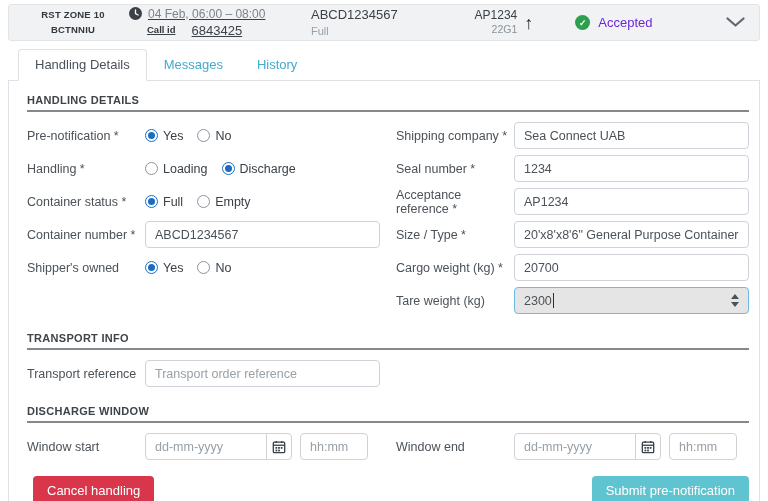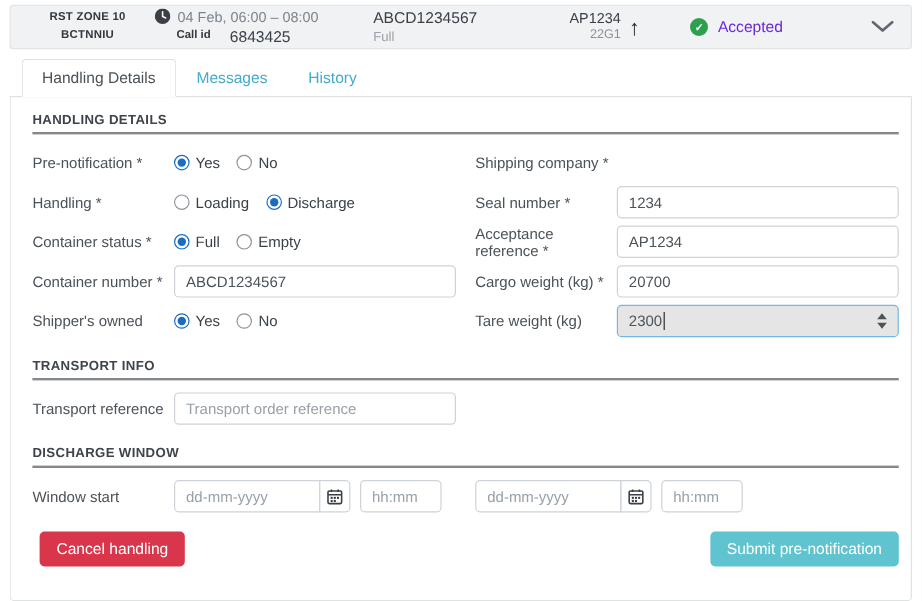--- a/index.html
+++ b/index.html
@@ -7,21 +7,21 @@
   .page { width: 768px; height: 501px; padding: 4px 8px 0 8px; }
 
   
   .topbar {
     height: 37px; background: #f1f2f4; border: 1px solid #e2e4e7; border-radius: 3px;
     display: flex; align-items: center; padding: 0 14px; margin-bottom: 8px;
   }
   .tb-col1 { width: 100px; text-align: center; }
   .tb-strong { font-size: 9.5px; font-weight: bold; color: #32383e; line-height: 1.5; letter-spacing: .2px; }
   .tb-col2 { width: 168px; margin-left: 6px; }
-  .tb-line { display: flex; align-items: center; gap: 6px; line-height: 1.35; }
+  .tb-line { display: flex; align-items: center; gap: 6px; line-height: 1.35; text-decoration: underline; }
   .tb-sched { font-size: 12px; color: #7b838b; }
   .tb-callid-label { font-size: 9.5px; font-weight: bold; color: #32383e; margin-left: 18px; }
   .tb-callid-val { font-size: 13px; color: #3a4148; margin-left: 10px; }
   .tb-col3 { margin-left: 14px; width: 150px; }
   .tb-cont { font-size: 13px; color: #3a4148; line-height: 1.3; }
   .tb-sub { font-size: 11px; color: #9aa1a8; line-height: 1.3; }
   .tb-col4 { margin-left: auto; text-align: right; }
   .tb-ref { font-size: 12px; color: #3a4148; line-height: 1.25; }
   .tb-iso { font-size: 10.5px; color: #8b9299; line-height: 1.25; }
   .tb-arrow { font-size: 18px; font-weight: bold; color: #23282d; margin-left: 7px; line-height: 1; }
@@ -228,36 +228,45 @@
               </span>
             </div>
               </div>
           </div>
 
         </div>
         <div class="fcol">
 
           <div class="frow">
             <div class="flabel">Shipping company *</div>
+            <div class="fctrl">
+              <input class="tinput" value="Sea Connect UAB" style="">
+            </div>
           </div>
 
           <div class="frow">
             <div class="flabel">Seal number *</div>
             <div class="fctrl">
               <input class="tinput" value="1234" style="">
             </div>
           </div>
 
           <div class="frow">
             <div class="flabel">Acceptance reference *</div>
             <div class="fctrl">
               <input class="tinput" value="AP1234" style="">
             </div>
           </div>
 
+          <div class="frow">
+            <div class="flabel">Size / Type *</div>
+            <div class="fctrl">
+              <input class="tinput" value="20'x8'x8'6&quot; General Purpose Container" style="">
+            </div>
+          </div>
 
           <div class="frow">
             <div class="flabel">Cargo weight (kg) *</div>
             <div class="fctrl">
               <input class="tinput" value="20700" style="">
             </div>
           </div>
 
           <div class="frow">
             <div class="flabel">Tare weight (kg)</div>
@@ -318,20 +327,21 @@
                   </span>
                 </span>
               </span>
               <input class="tinput time-input" placeholder="hh:mm" style="">
             </div>
               </div>
           </div>
         </div>
         <div class="fcol">
           <div class="frow">
+            <div class="flabel">Window end</div>
             <div class="fctrl">
                 <div class="dt-row">
               <span class="dategroup">
                 <input class="tinput" placeholder="dd-mm-yyyy" style="">
                 <span class="cal-btn">
                   <span>
                     <svg width="14" height="14" viewBox="0 0 16 16">
                           <rect x="1.5" y="2.5" width="13" height="12" rx="1.2" fill="none" stroke="#3a4046" stroke-width="1.5"></rect>
                           <line x1="1.5" y1="6" x2="14.5" y2="6" stroke="#3a4046" stroke-width="1.5"></line>
                           <line x1="4.8" y1="1" x2="4.8" y2="3.5" stroke="#3a4046" stroke-width="1.5"></line>

